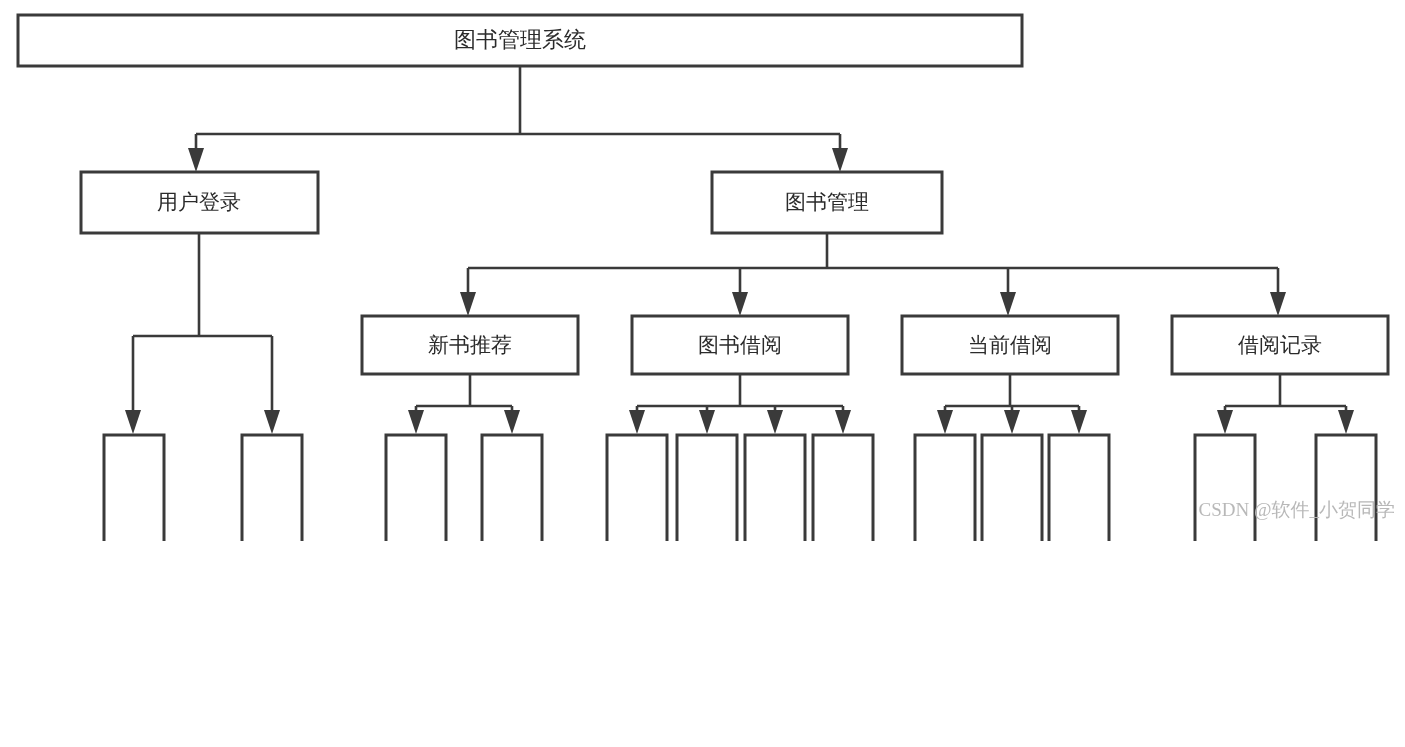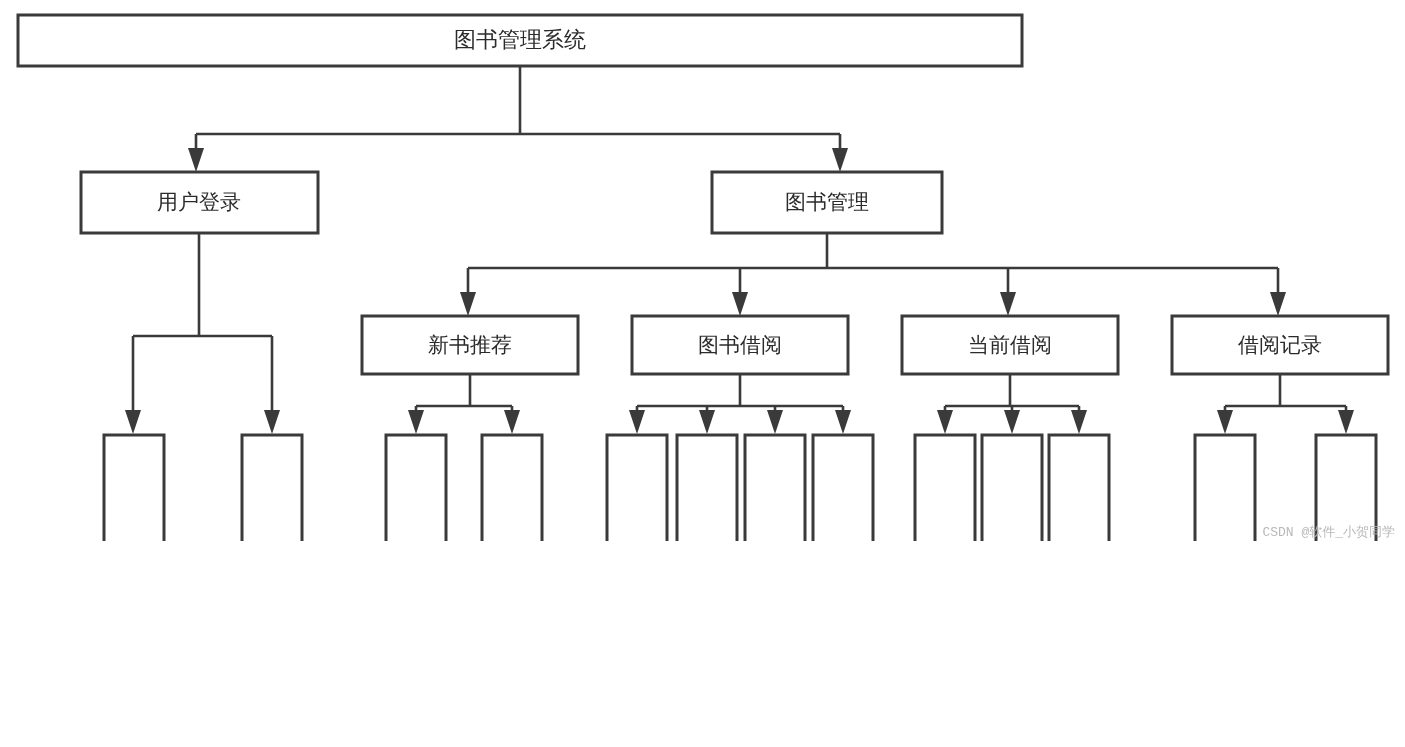--- a/index.html
+++ b/index.html
@@ -62,23 +62,23 @@
     line-height: 1.18;
     letter-spacing: 2px;
     color: #2b2b2b;
     white-space: nowrap;
     pointer-events: none;
     user-select: none;
   }
   .watermark {
     position: absolute;
     right: 10px;
-    bottom: 0;
-    font-family: Liberation Mono, monospace;
-    font-size: 13px;
+    bottom: 18px;
+    font-family: Liberation Serif, serif;
+    font-size: 19px;
     color: #b8b8b8;
     white-space: nowrap;
     user-select: none;
   }
 </style>
 </head>
 <body>
 
 <div id="diagram-root">
 

